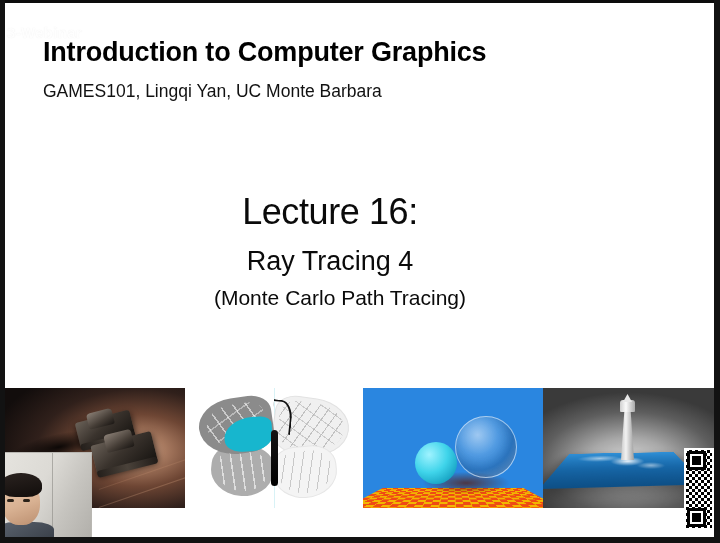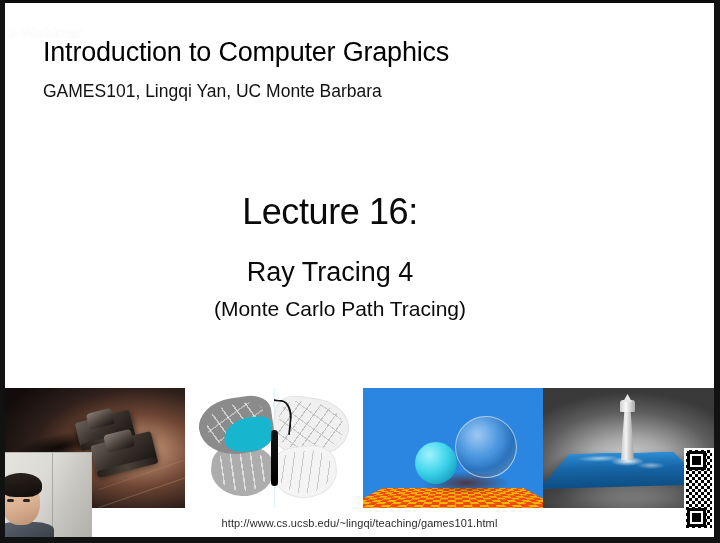--- a/index.html
+++ b/index.html
@@ -88,21 +88,21 @@
 
   
   #header {
     position: absolute;
     left: 38px;
     top: 32px;
     z-index: 8;
   }
   #course-title {
     font-size: 27px;
-    font-weight: 400;
+    font-weight: 700;
     color: #000;
     letter-spacing: -0.2px;
     line-height: 34px;
     white-space: nowrap;
   }
   #course-subtitle {
     font-size: 17.5px;
     font-weight: 400;
     color: #111;
     line-height: 26px;
@@ -124,21 +124,21 @@
     font-weight: 400;
     color: #0a0a0a;
     line-height: 46px;
     letter-spacing: -0.4px;
   }
   #lecture-topic {
     font-size: 27px;
     font-weight: 400;
     color: #0a0a0a;
     line-height: 36px;
-    margin-top: 19px;
+    margin-top: 8px;
   }
   #lecture-paren {
     font-size: 21px;
     font-weight: 400;
     color: #0a0a0a;
     line-height: 30px;
     margin-top: 4px;
     padding-left: 20px;
   }
 
@@ -585,23 +585,20 @@
         <div class="water">
             <div class="foam"></div>
           </div>
         <div class="tower"></div>
         <div class="lantern"></div>
         <div class="cap"></div>
       </div>
 
     </div>
 
-    <div id="url-bar">
-      <span id="course-url">http://www.cs.ucsb.edu/~lingqi/teaching/games101.html</span>
-    </div>
 
   </div>
 
   <div id="webcam">
     <div class="room"></div>
     <div class="wall-edge"></div>
     <div class="torso"></div>
     <div class="head"></div>
     <div class="hair"></div>
     <div class="eye l"></div>

